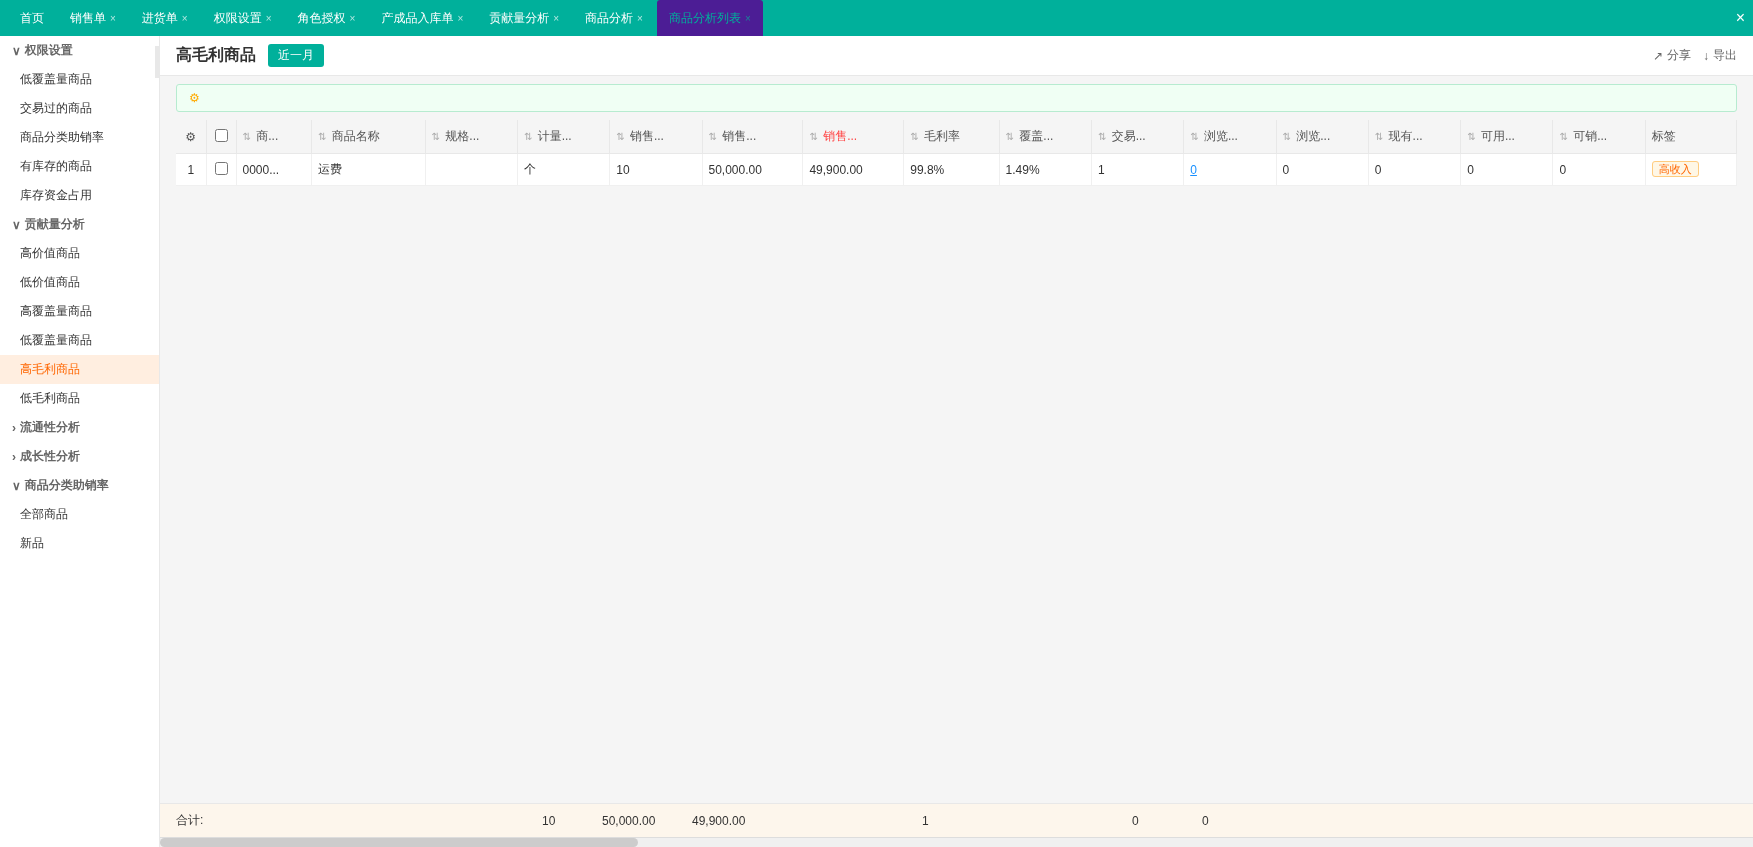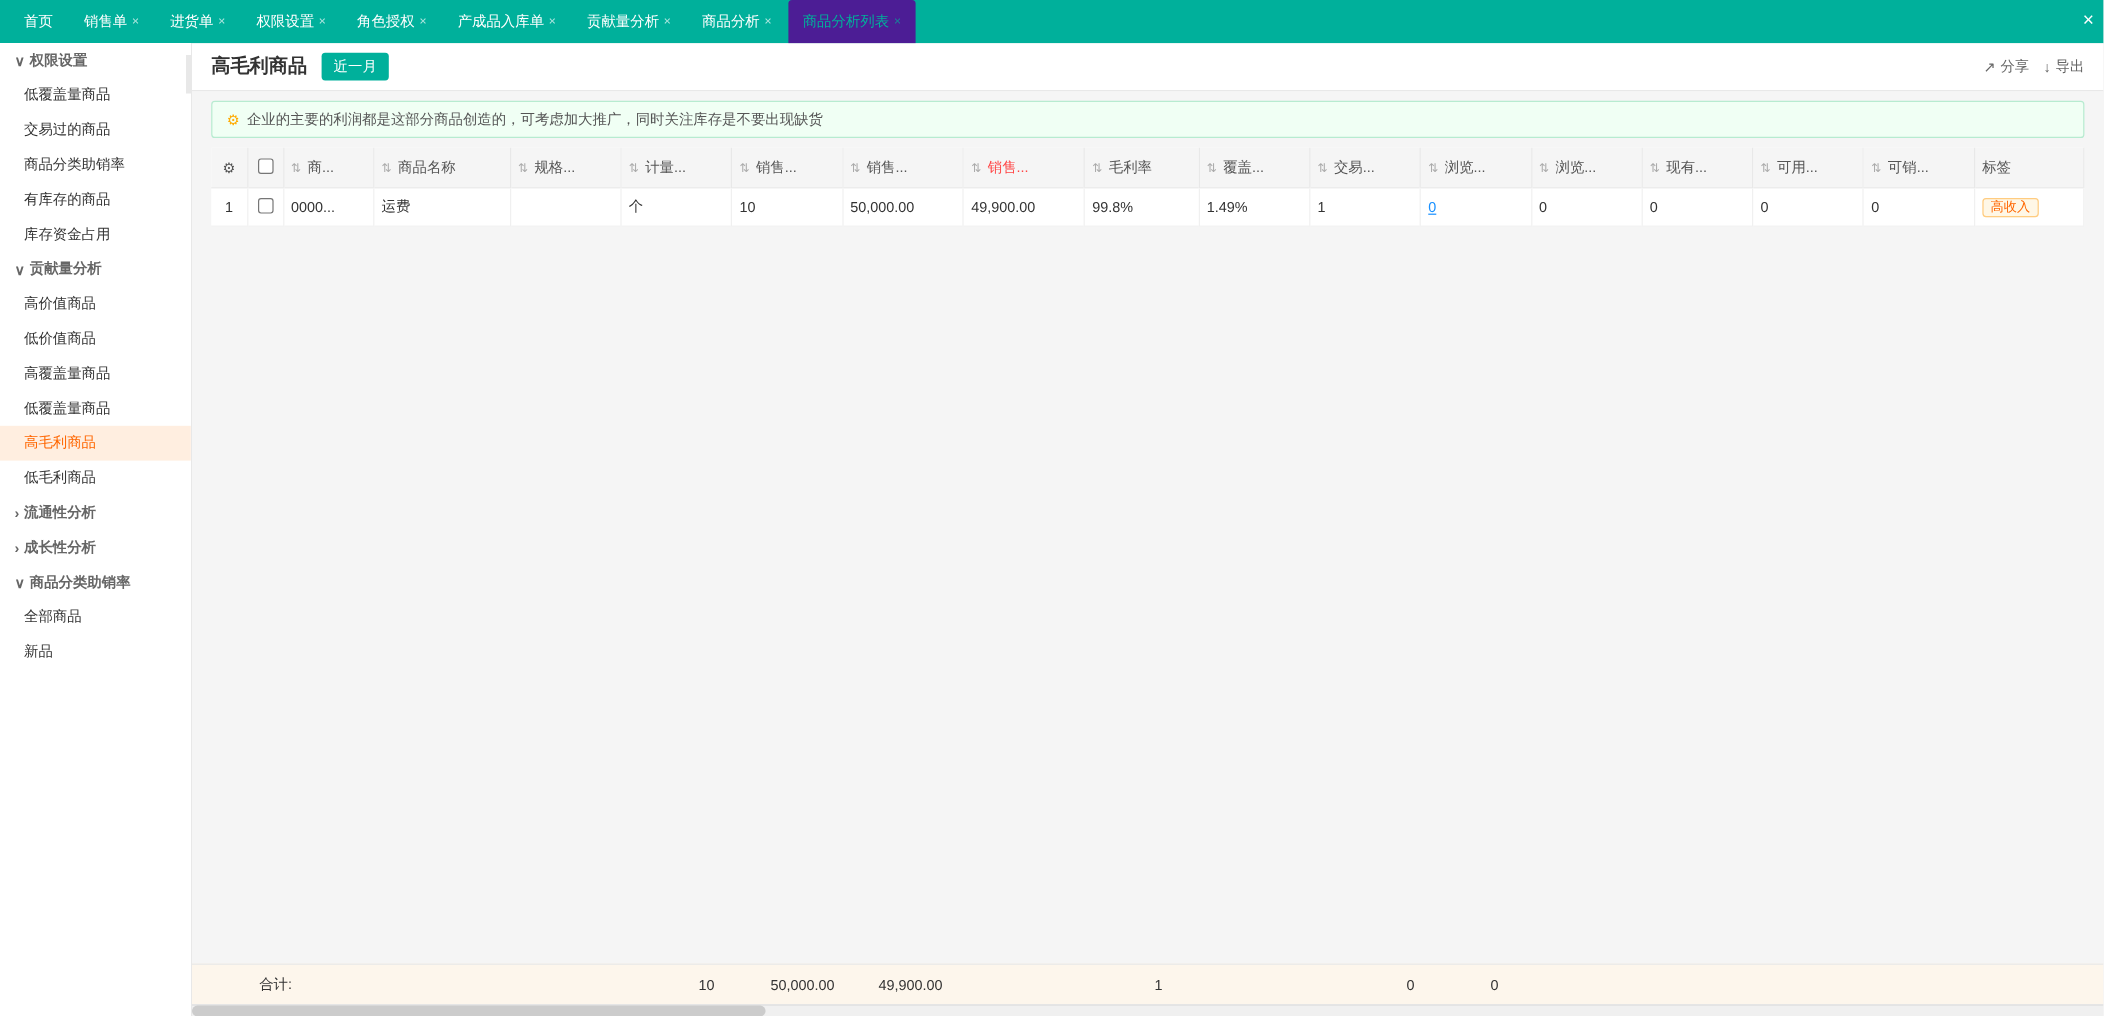--- a/index.html
+++ b/index.html
@@ -221,21 +221,20 @@
       border-top: 1px solid #e8e8e8;
       padding: 8px 16px;
       display: flex;
       align-items: center;
       gap: 0;
       font-size: 12px;
       color: #333;
     }
     .footer-total .label {
       width: 80px;
-      margin-left: 40px;
     }
     .footer-total .values {
       display: flex;
       gap: 0;
     }
     .footer-val {
       padding: 0 6px;
       min-width: 60px;
     }
 
@@ -376,21 +375,20 @@
         </div>
         <div class="action-btn">
           <span>↓</span>
           <span>导出</span>
         </div>
       </div>
     </div>
 
     <div class="tip-bar">
       <span style="color:#ffaa00;">⚙</span>
-      <span>企业的主要的利润都是这部分商品创造的，可考虑加大推广，同时关注库存是不要出现缺货</span>
     </div>
 
     <div class="table-container">
       <table>
         <thead>
           <tr>
             <th style="width:30px; text-align:center;">
               <span>⚙</span>
             </th>
             <th style="width:30px; text-align:center;">

